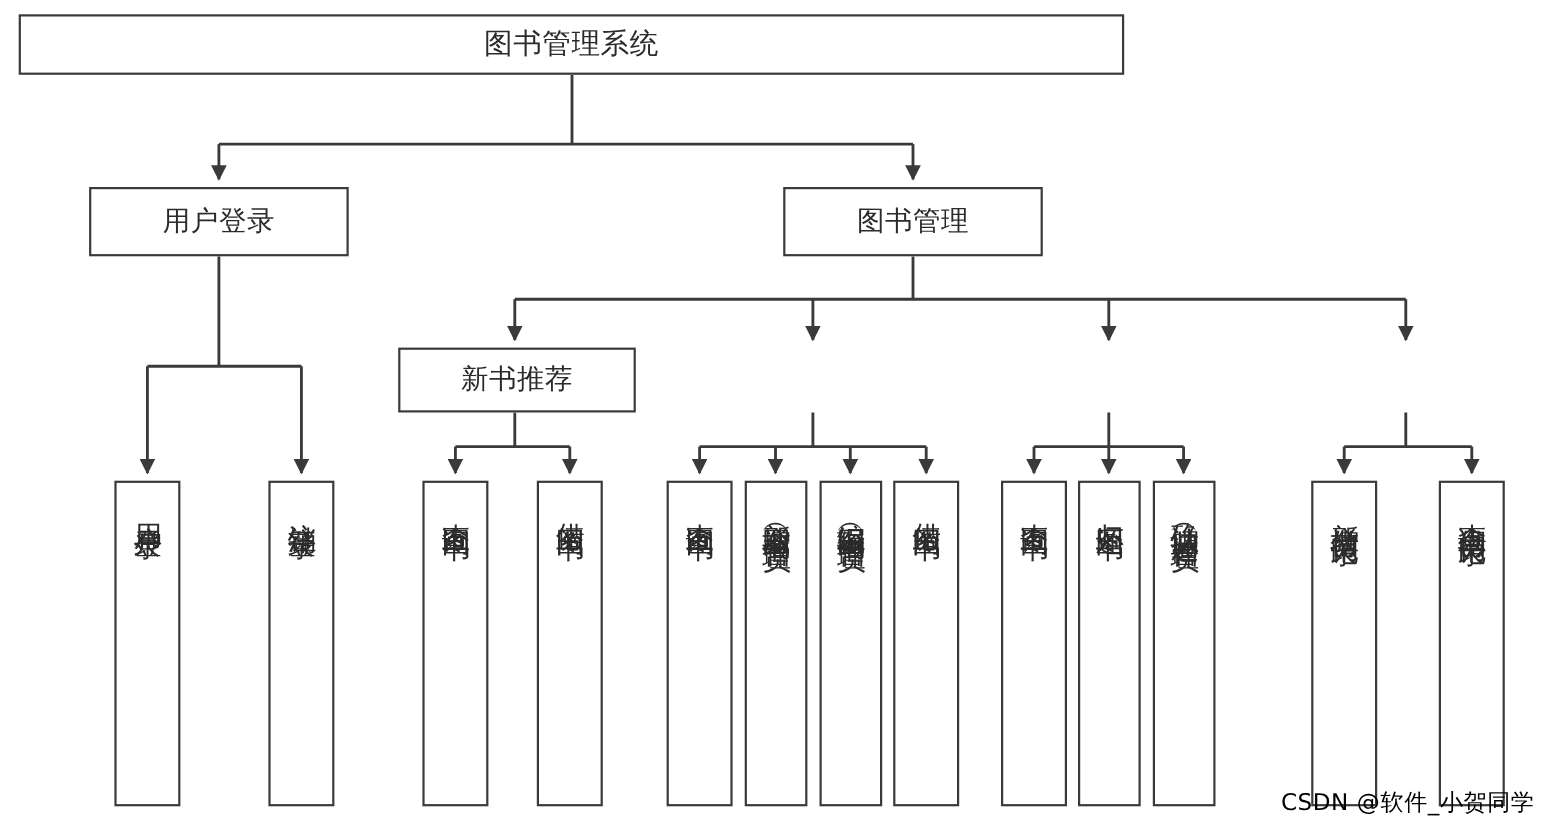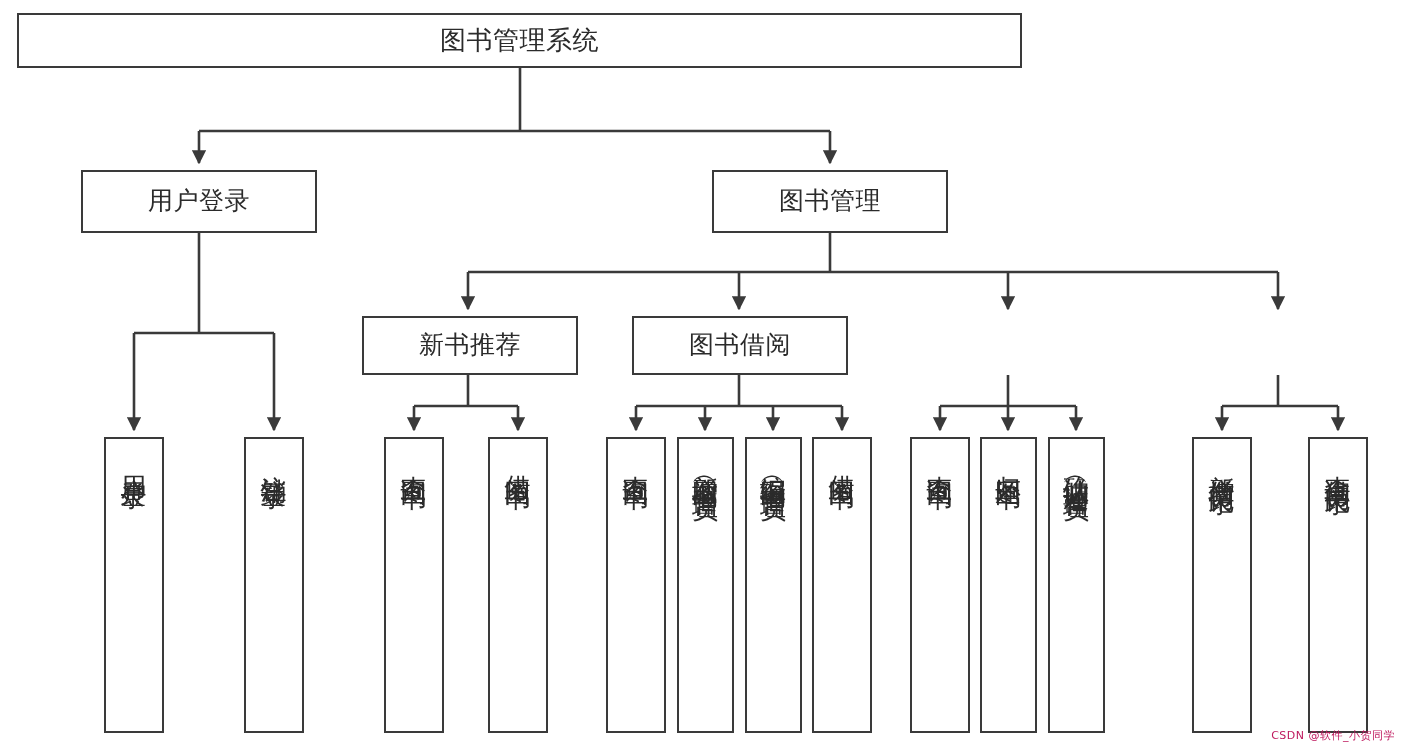--- a/index.html
+++ b/index.html
@@ -60,22 +60,22 @@
     text-orientation: upright;
     font-size: 26px;
     line-height: 1.0;
     letter-spacing: 3px;
     white-space: nowrap;
   }
   .watermark {
     position: absolute;
     right: 10px;
     bottom: 4px;
-    font-size: 11px;
-    color: #be185d;
+    font-size: 21px;
+    color: #000000;
     letter-spacing: 0.5px;
     font-family: "DejaVu Sans", "Liberation Sans", sans-serif;
     white-space: nowrap;
   }
 </style>
 </head>
 <body>
 
 <div id="diagram-root">
 
@@ -136,23 +136,20 @@
   <div class="node horiz" style="left:81px; top:170px; width:236px; height:63px;">
     <span class="label">用户登录</span>
   </div>
   <div class="node horiz" style="left:712px; top:170px; width:236px; height:63px;">
     <span class="label">图书管理</span>
   </div>
 
   <div class="node horiz" style="left:362px; top:316px; width:216px; height:59px;">
     <span class="label">新书推荐</span>
   </div>
-  <div class="node horiz" style="left:632px; top:316px; width:216px; height:59px;">
-    <span class="label">图书借阅</span>
-  </div>
 
   <div class="node vert" style="left:104px; top:437px; width:60px; height:296px;">
     <span class="label">用户登录</span>
   </div>
   <div class="node vert" style="left:244px; top:437px; width:60px; height:296px;">
     <span class="label">注销登录</span>
   </div>
 
   <div class="node vert" style="left:384px; top:437px; width:60px; height:296px;">
     <span class="label">查询图书</span>

